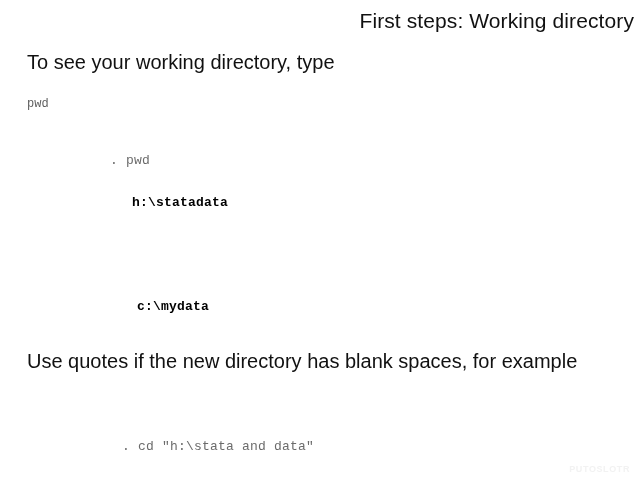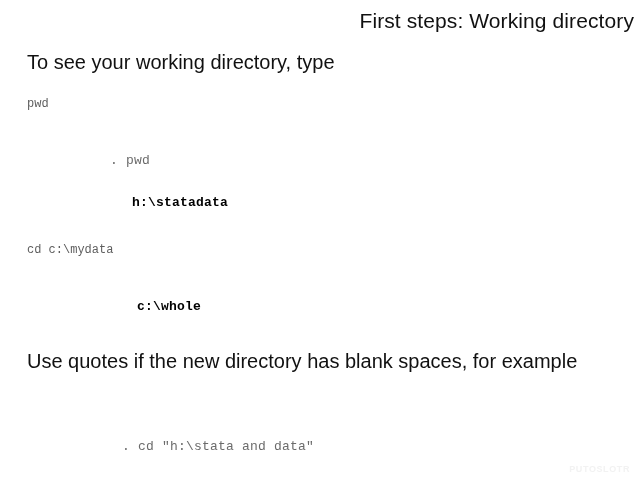--- a/index.html
+++ b/index.html
@@ -116,24 +116,23 @@
   <div class="para para-1">To see your working directory, type</div>
 
   <div class="cmd cmd-1">pwd</div>
 
   <div class="console console-1">
     <span class="echo">. pwd</span>
     <span class="result">h:\statadata</span>
   </div>
 
 
-  <div class="cmd cmd-2">cd c:\mydata</div>
 
   <div class="console console-2">
-    <span class="result">c:\whole</span>
+    <span class="result">c:\mydata</span>
   </div>
 
   <div class="para para-3">Use quotes if the new directory has blank spaces, for example</div>
 
 
   <div class="console console-3">
     <span class="echo">. cd "h:\stata and data"</span>
     
   </div>
 

